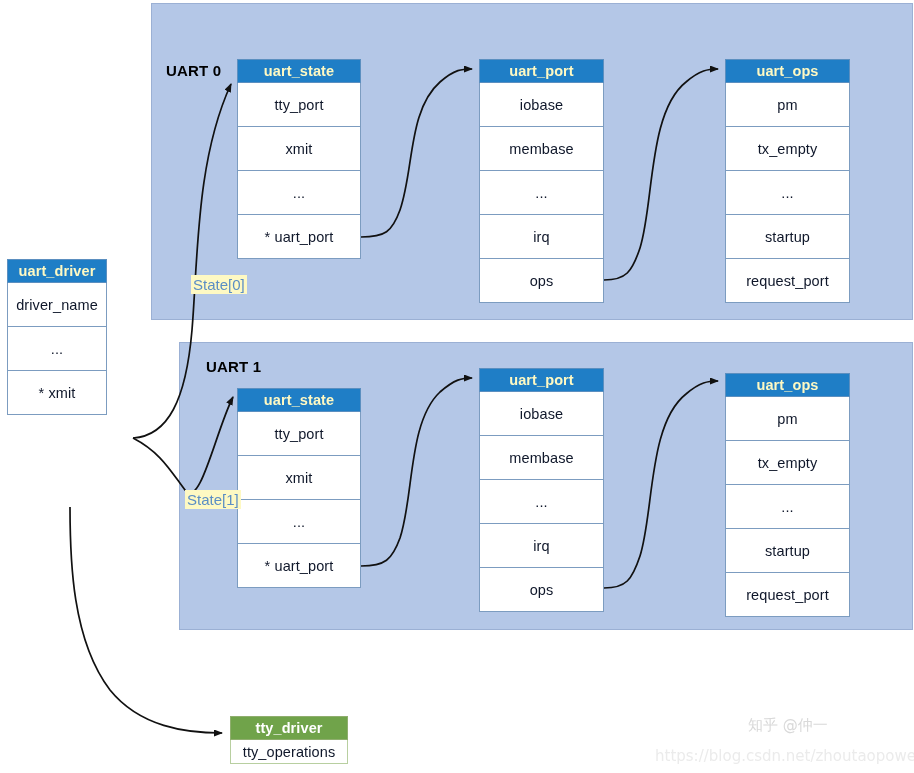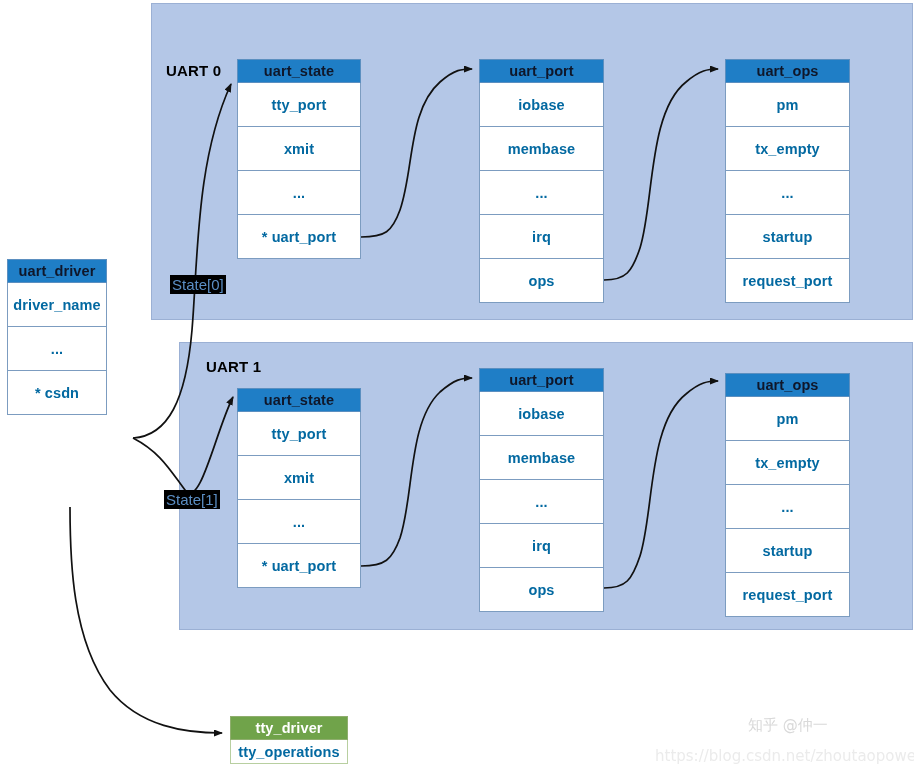--- a/index.html
+++ b/index.html
@@ -39,60 +39,61 @@
     letter-spacing: 0.2px;
     white-space: nowrap;
   }
   .card {
     position: absolute;
     box-sizing: border-box;
   }
   .card-header {
     box-sizing: border-box;
     background: #1f7ec6;
-    color: #0f172a;
+    color: #fef9c3;
     font-size: 14.5px;
     font-weight: bold;
     text-align: center;
     line-height: 22px;
     height: 24px;
     border: 1px solid #5b8fc0;
     letter-spacing: 0.1px;
   }
   .card-row {
     box-sizing: border-box;
     background: #ffffff;
-    color: #0369a1;
+    color: #0f172a;
     font-size: 14.5px;
-    font-weight: bold;
+    font-weight: normal;
     text-align: center;
     border: 1px solid #7c9cc0;
     border-top: none;
     display: flex;
     align-items: center;
     justify-content: center;
     letter-spacing: 0.1px;
   }
   .card.green .card-header {
     background: #70a34a;
     border: 1px solid #8fae6e;
     color: #ffffff;
   }
   .card.green .card-row {
     border: 1px solid #b8cfa0;
     border-top: none;
   }
   .state-label {
     position: absolute;
-    background: #000000;
+    background: #fef9c3;
     color: #5b8ec4;
     font-size: 15px;
     padding: 0 2px;
     white-space: nowrap;
     line-height: 19px;
+    margin-left: 21px;
   }
   .watermark-zh {
     position: absolute;
     color: #d9d9d9;
     font-size: 15px;
     white-space: nowrap;
     font-family: "DejaVu Sans", sans-serif;
   }
   .watermark-url {
     position: absolute;
@@ -132,21 +133,21 @@
 
     <path d="M604,588 C626,588 632,580 640,556 C654,512 648,424 686,394 C700,382 708,381 718,381" fill="none" stroke="#111111" stroke-width="1.7" marker-end="url(#arrowhead)"></path>
 
     <path d="M70,507 C70,560 72,640 110,690 C140,727 186,733 222,733" fill="none" stroke="#111111" stroke-width="1.7" marker-end="url(#arrowhead)"></path>
   </svg>
 
   <div class="card" style="left:7px; top:259px; width:100px;">
     <div class="card-header">uart_driver</div>
     <div class="card-row" style="height:44px;">driver_name</div>
     <div class="card-row" style="height:44px;">...</div>
-    <div class="card-row" style="height:44px;">* csdn</div>
+    <div class="card-row" style="height:44px;">* xmit</div>
   </div>
 
   <div class="card" style="left:237px; top:59px; width:124px;">
     <div class="card-header">uart_state</div>
     <div class="card-row" style="height:44px;">tty_port</div>
     <div class="card-row" style="height:44px;">xmit</div>
     <div class="card-row" style="height:44px;">...</div>
     <div class="card-row" style="height:44px;">* uart_port</div>
   </div>
 

